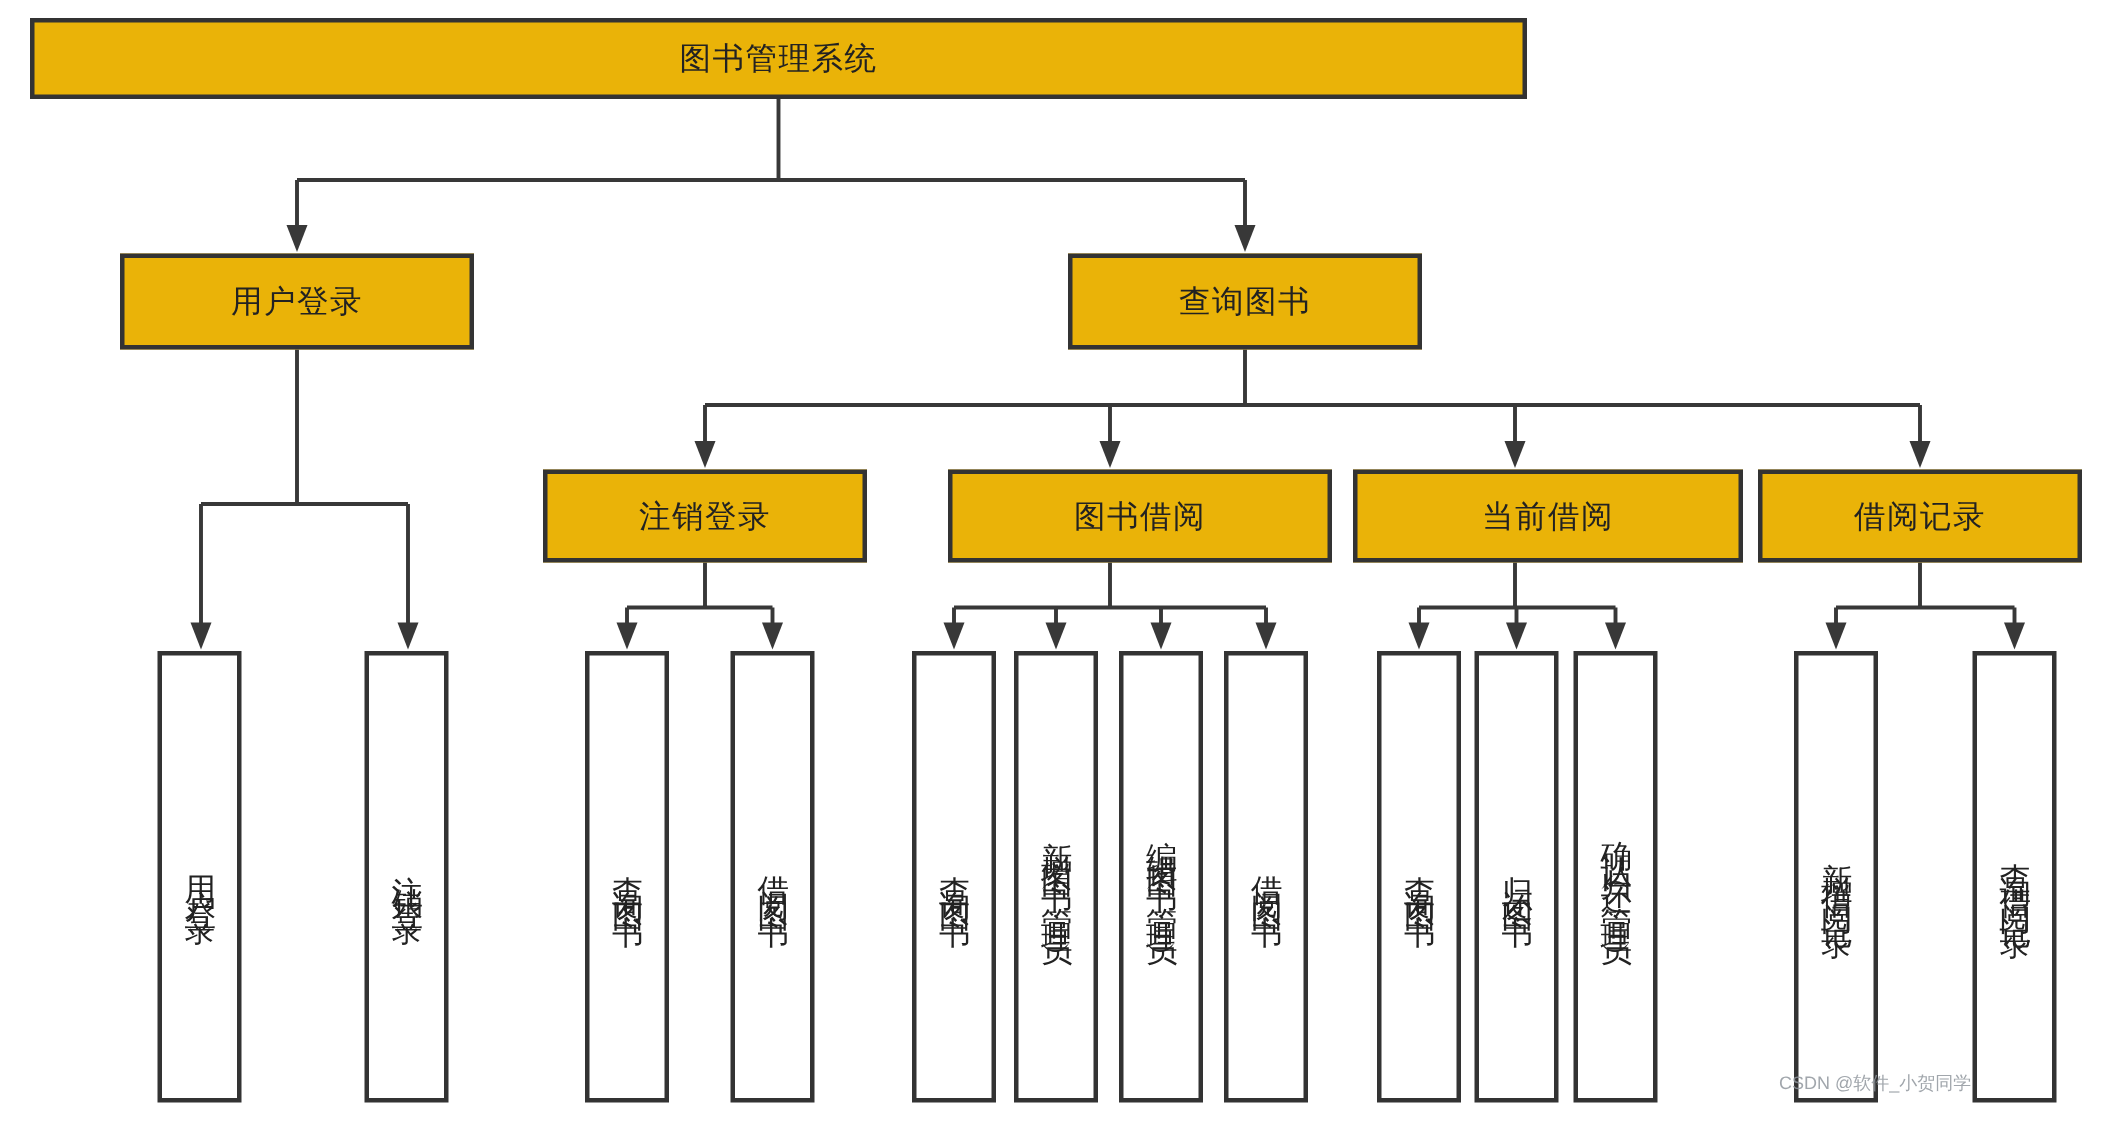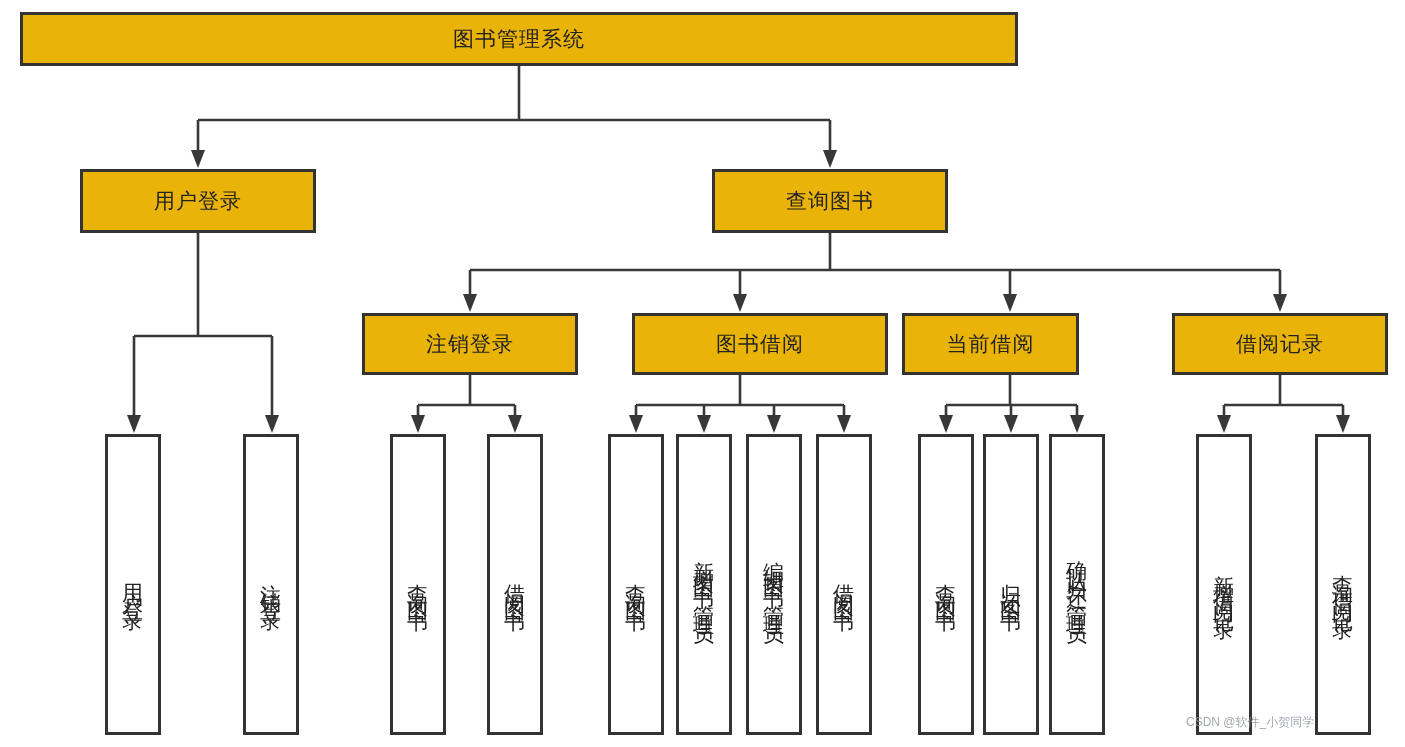--- a/index.html
+++ b/index.html
@@ -64,21 +64,21 @@
     <polygon points="1336,415 1350,415 1343,433" fill="#383838"></polygon>
   </svg>
 
 <div class="hbox" style="left:20px;top:12px;width:998px;height:54px;">图书管理系统</div>
 
 <div class="hbox" style="left:80px;top:169px;width:236px;height:64px;">用户登录</div>
 <div class="hbox" style="left:712px;top:169px;width:236px;height:64px;">查询图书</div>
 
 <div class="hbox" style="left:362px;top:313px;width:216px;height:62px;">注销登录</div>
 <div class="hbox" style="left:632px;top:313px;width:256px;height:62px;">图书借阅</div>
-<div class="hbox" style="left:902px;top:313px;width:177px;height:62px;">当前借阅</div>
+<div class="hbox" style="left:902px;top:313px;width:260px;height:62px;">当前借阅</div>
 <div class="hbox" style="left:1172px;top:313px;width:216px;height:62px;">借阅记录</div>
 
 <div class="vbox" style="left:105px;">
   <span class="vtext">用户登录</span>
 </div>
 <div class="vbox" style="left:243px;">
   <span class="vtext">注销登录</span>
 </div>
 
 <div class="vbox" style="left:390px;">

